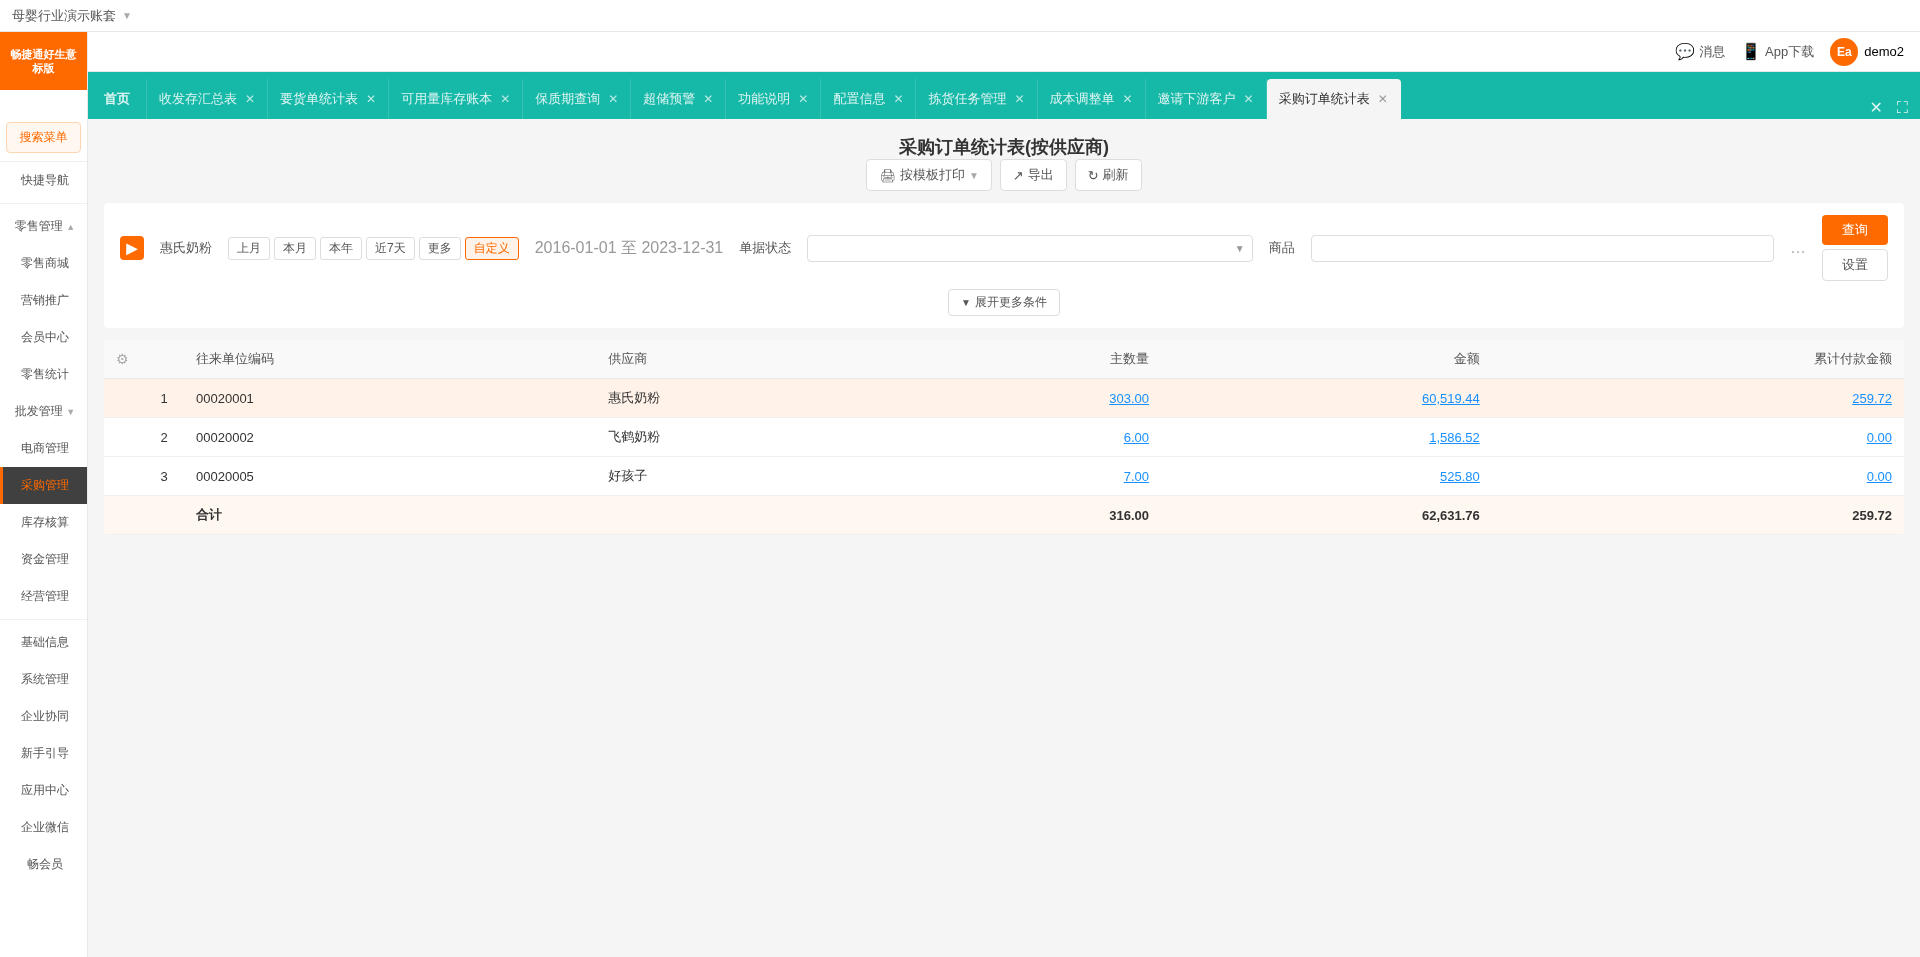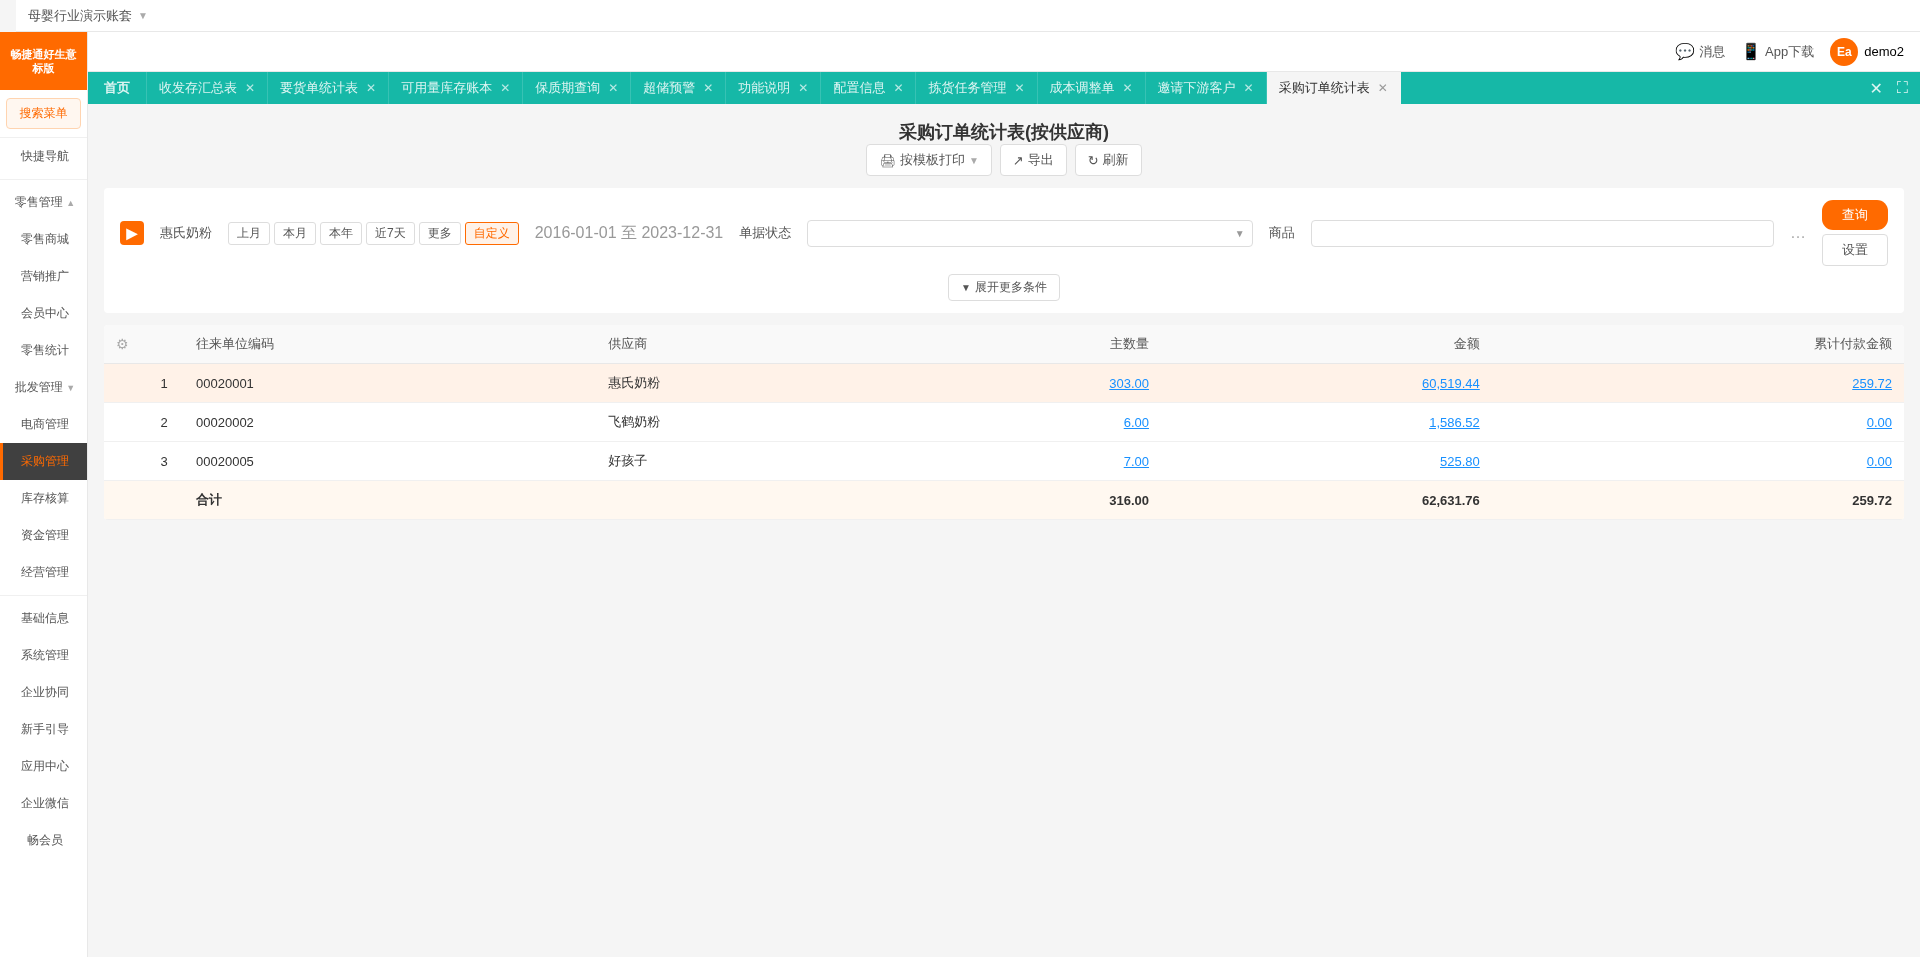--- a/index.html
+++ b/index.html
@@ -8,31 +8,31 @@
     .top-bar-action { display: flex; align-items: center; gap: 4px; color: #555; cursor: pointer; font-size: 13px; }
     .user-avatar { width: 28px; height: 28px; border-radius: 50%; background: #ff6a00; color: #fff; display: flex; align-items: center; justify-content: center; font-size: 12px; font-weight: bold; }
 
     
     .main-layout { display: flex; flex: 1; overflow: hidden; }
 
     
     .sidebar { width: 88px; background: #fff; border-right: 1px solid #e8e8e8; display: flex; flex-direction: column; flex-shrink: 0; overflow-y: auto; }
     .sidebar-logo { height: 58px; display: flex; align-items: center; justify-content: center; background: #ff6a00; flex-shrink: 0; }
     .sidebar-logo-text { color: #fff; font-size: 11px; font-weight: bold; text-align: center; line-height: 1.3; }
-    .sidebar-search { padding: 8px 6px; border-bottom: 1px solid #f0f0f0; }
+    .sidebar-search { padding: 8px 6px; border-bottom: 1px solid #f0f0f0; margin-top: 24px; }
     .sidebar-search-btn { width: 100%; padding: 6px 4px; background: #fff7f0; border: 1px solid #ffd4b0; border-radius: 4px; color: #ff6a00; font-size: 12px; cursor: pointer; text-align: center; }
     .sidebar-item { padding: 10px 4px; text-align: center; color: #555; font-size: 12px; cursor: pointer; display: flex; flex-direction: column; align-items: center; gap: 2px; border-left: 3px solid transparent; }
     .sidebar-item.active { background: #404040; color: #ff6a00; border-left-color: #ff6a00; }
     .sidebar-divider { height: 1px; background: #f0f0f0; margin: 4px 0; }
 
     
     .content-area { flex: 1; display: flex; flex-direction: column; overflow: hidden; }
 
     
-    .tab-bar { height: 32px; background: #16b8a7; display: flex; align-items: center; padding: 0 0; overflow-x: auto; flex-shrink: 0; }
+    .tab-bar { height: 47px; background: #16b8a7; display: flex; align-items: flex-end; padding: 0 0; overflow-x: auto; flex-shrink: 0; }
     .tab-bar::-webkit-scrollbar { height: 0; }
     .tab-item { height: 40px; display: flex; align-items: center; padding: 0 12px; color: rgba(255,255,255,0.85); font-size: 13px; cursor: pointer; white-space: nowrap; flex-shrink: 0; border-right: 1px solid rgba(255,255,255,0.15); gap: 6px; }
     .tab-item.active { background: #f5f5f5; color: #333; border-radius: 4px 4px 0 0; }
     .tab-item .tab-close { color: rgba(255,255,255,0.7); font-size: 12px; cursor: pointer; margin-left: 2px; }
     .tab-item.active .tab-close { color: #999; }
     .tab-home { padding: 0 16px; font-weight: bold; }
     .tab-bar-end { display: flex; align-items: center; margin-left: auto; padding: 0 8px; gap: 6px; }
     .tab-bar-end-btn { color: rgba(255,255,255,0.85); cursor: pointer; font-size: 16px; padding: 2px 4px; }
 
     
@@ -54,42 +54,42 @@
     .date-shortcuts { display: flex; align-items: center; gap: 4px; }
     .date-shortcut { padding: 2px 8px; border: 1px solid #ddd; border-radius: 3px; cursor: pointer; font-size: 12px; color: #555; background: #fff; }
     .date-shortcut.custom { background: #fff2e8; border-color: #ff6a00; color: #ff6a00; }
     .date-range { font-size: 16px; color: #999; }
     .filter-select { border: 1px solid #ddd; border-radius: 4px; padding: 5px 28px 5px 8px; font-size: 13px; color: #555; background: #fff; appearance: none; cursor: pointer; min-width: 180px; position: relative; flex: 1; }
     .filter-select-wrapper { position: relative; flex: 1; display: flex; align-items: center; }
     .filter-select-wrapper::after { content: '▼'; position: absolute; right: 8px; font-size: 10px; color: #999; pointer-events: none; }
     .filter-input { border: 1px solid #ddd; border-radius: 4px; padding: 5px 8px; font-size: 13px; color: #555; background: #fff; flex: 1; }
     .expand-row { display: flex; justify-content: center; margin-top: 8px; }
     .expand-btn { display: flex; align-items: center; gap: 4px; color: #555; cursor: pointer; font-size: 12px; border: 1px solid #ddd; border-radius: 4px; padding: 4px 12px; background: #fff; }
-    .btn-query { padding: 6px 20px; background: #ff6a00; color: #fff; border: none; border-radius: 11px; cursor: pointer; font-size: 13px; }
+    .btn-query { padding: 6px 20px; background: #ff6a00; color: #fff; border: none; border-radius: 4px; cursor: pointer; font-size: 13px; }
     .btn-settings { padding: 6px 12px; background: #fff; color: #555; border: 1px solid #ddd; border-radius: 4px; cursor: pointer; font-size: 13px; }
     .query-btns { display: flex; flex-direction: column; gap: 4px; }
 
     
     .table-container { background: #fff; border-radius: 4px; overflow: hidden; }
     .data-table { width: 100%; border-collapse: collapse; }
     .data-table th { background: #f9f9f9; padding: 10px 12px; text-align: left; color: #555; font-weight: normal; font-size: 13px; border-bottom: 1px solid #e8e8e8; white-space: nowrap; }
     .data-table td { padding: 10px 12px; border-bottom: 1px solid #f0f0f0; font-size: 13px; color: #333; }
     .data-table tr.selected td { background: #fff2e8; }
     .data-table .num-link { color: #1890ff; text-decoration: underline; cursor: pointer; }
     .data-table .col-num { text-align: right; }
     .data-table .col-center { text-align: center; }
     .th-settings { text-align: center; }
     .settings-icon { color: #aaa; cursor: pointer; font-size: 14px; }
     .row-num { color: #999; }
 
     
     .footer-row td { background: #fff8f0 !important; font-weight: bold; }
 
     
-    .workspace-bar { height: 32px; background: #fff; border-bottom: 1px solid #e8e8e8; display: flex; align-items: center; padding: 4px 12px; flex-shrink: 0; margin-left: 16px; }
+    .workspace-bar { height: 32px; background: #fff; border-bottom: 1px solid #e8e8e8; display: flex; align-items: center; padding: 4px 12px; flex-shrink: 0; }
     .workspace-select { display: flex; align-items: center; gap: 6px; color: #555; font-size: 13px; cursor: pointer; }
   </style>
 </head>
 <body>
 
 <div class="workspace-bar">
   <div class="workspace-select">
     <span>母婴行业演示账套</span>
     <span style="font-size:10px;color:#aaa;">▼</span>
   </div>

